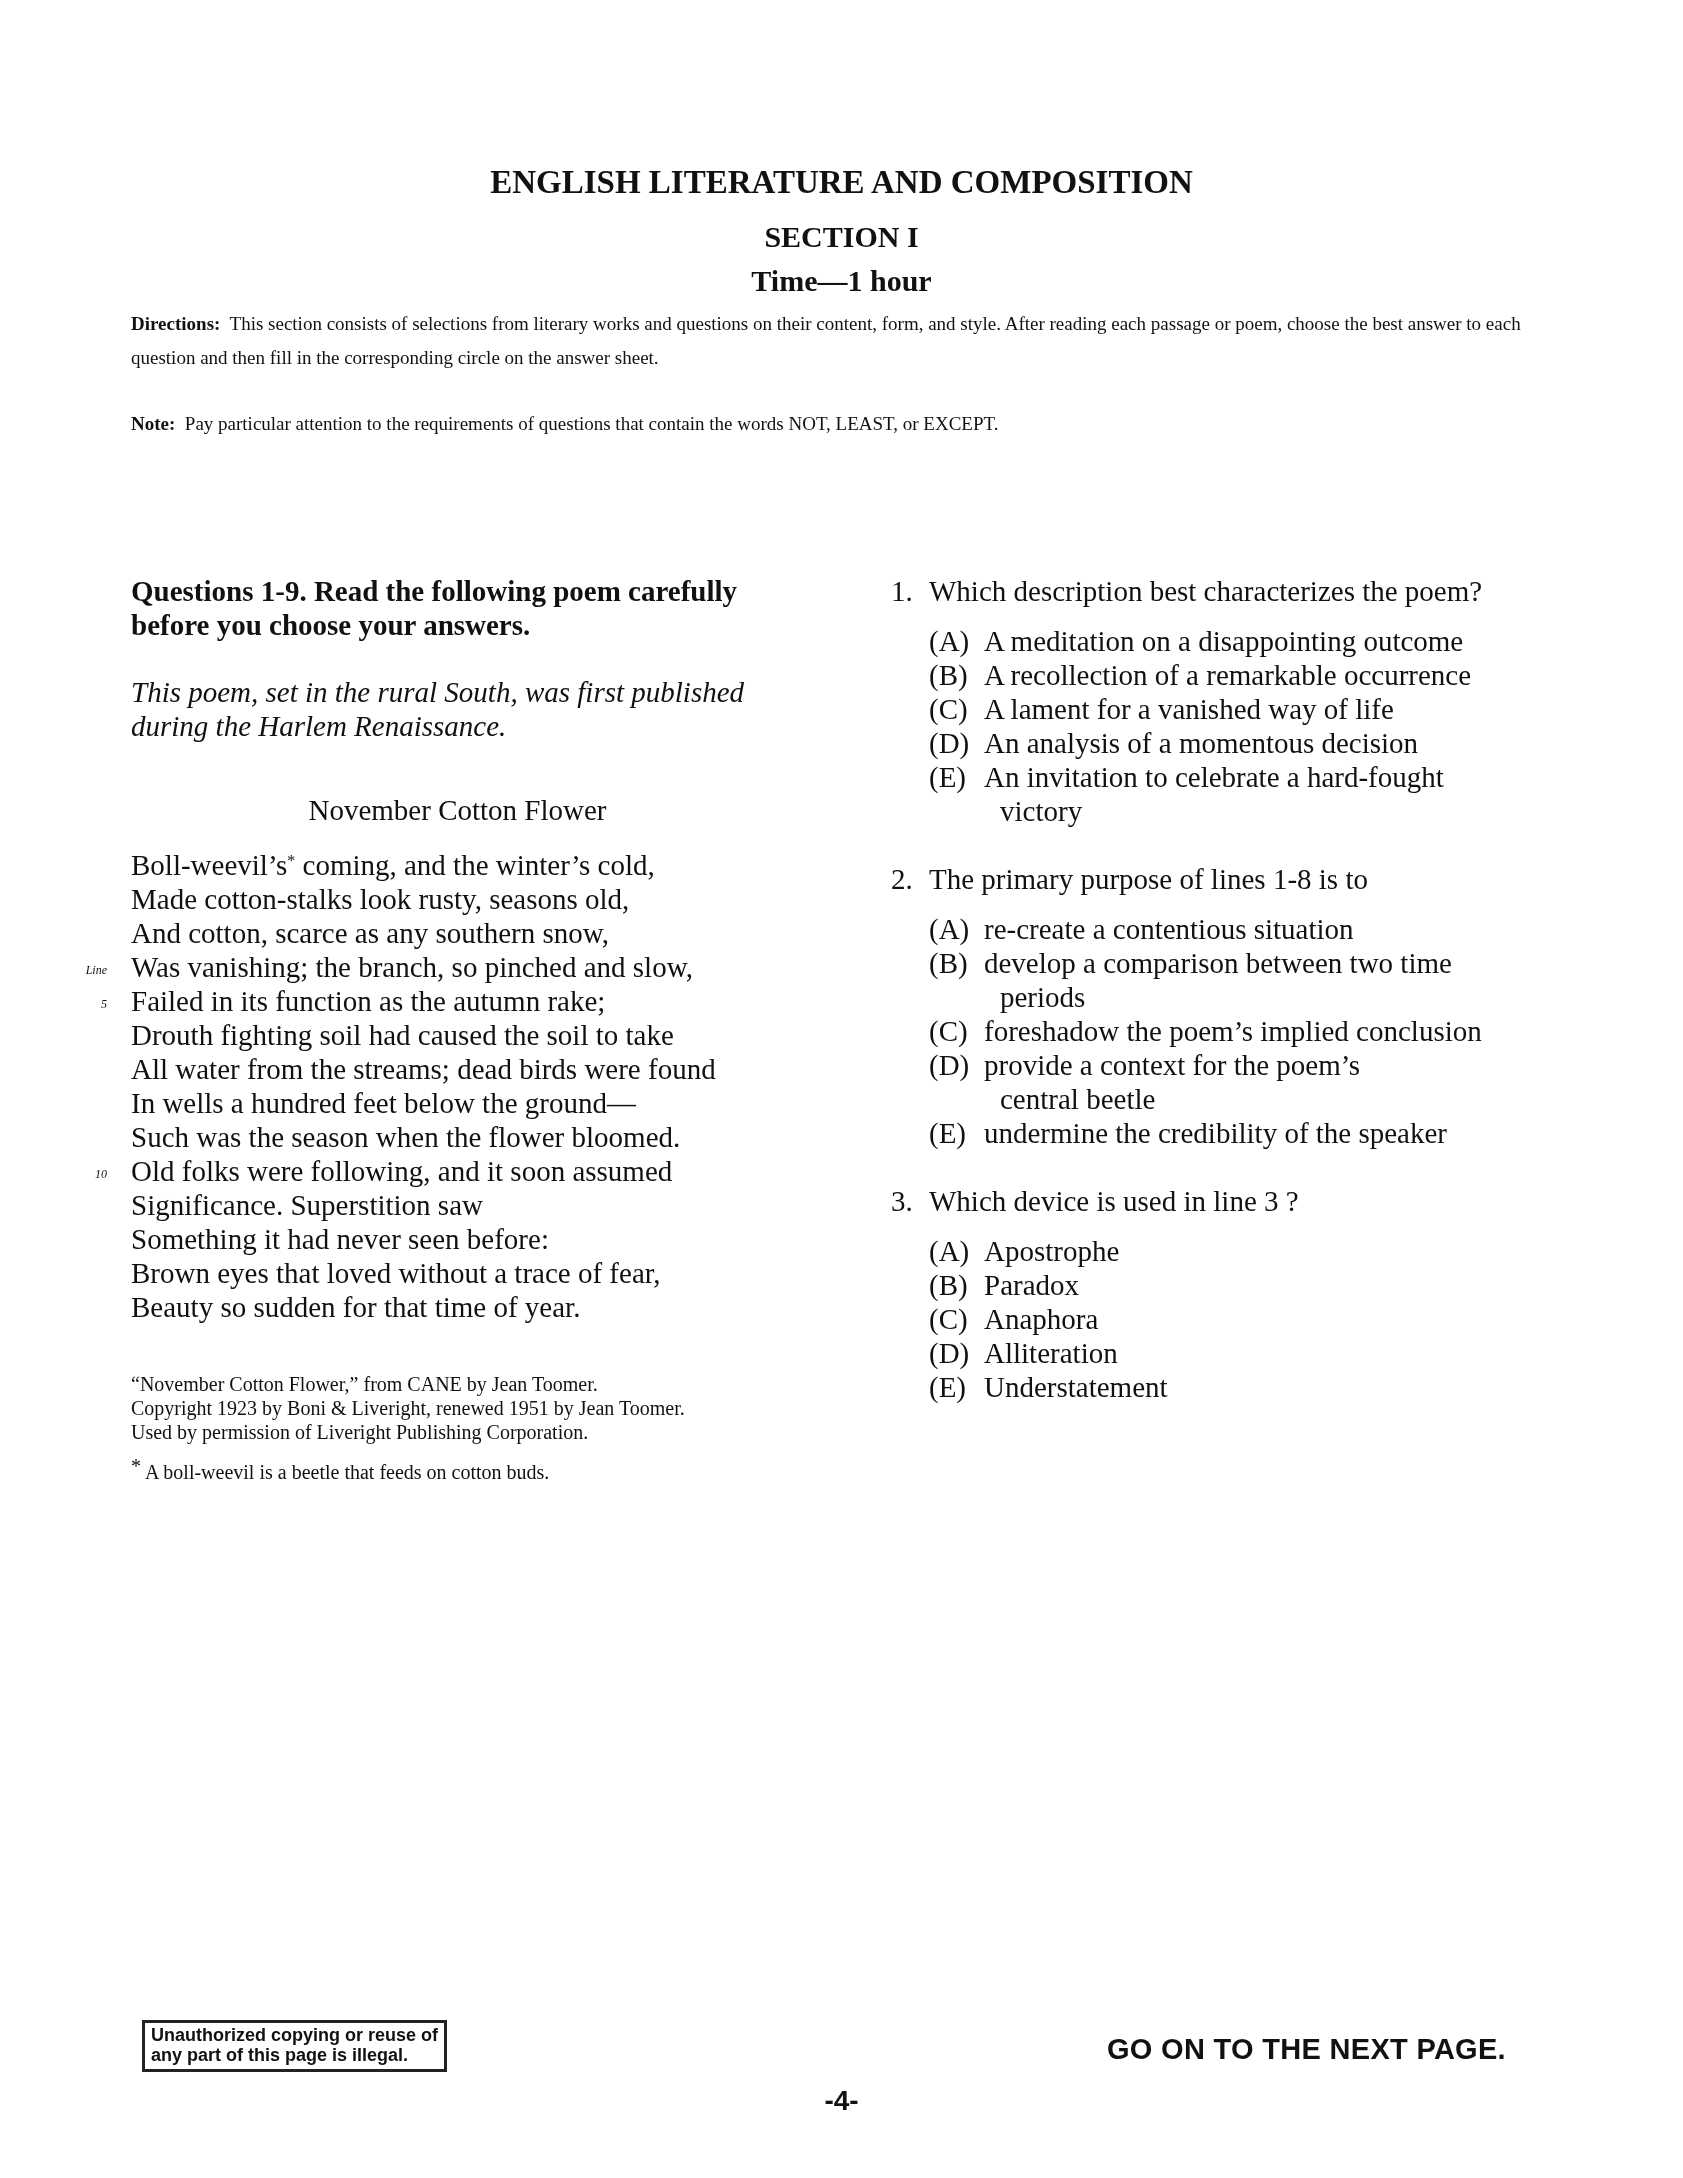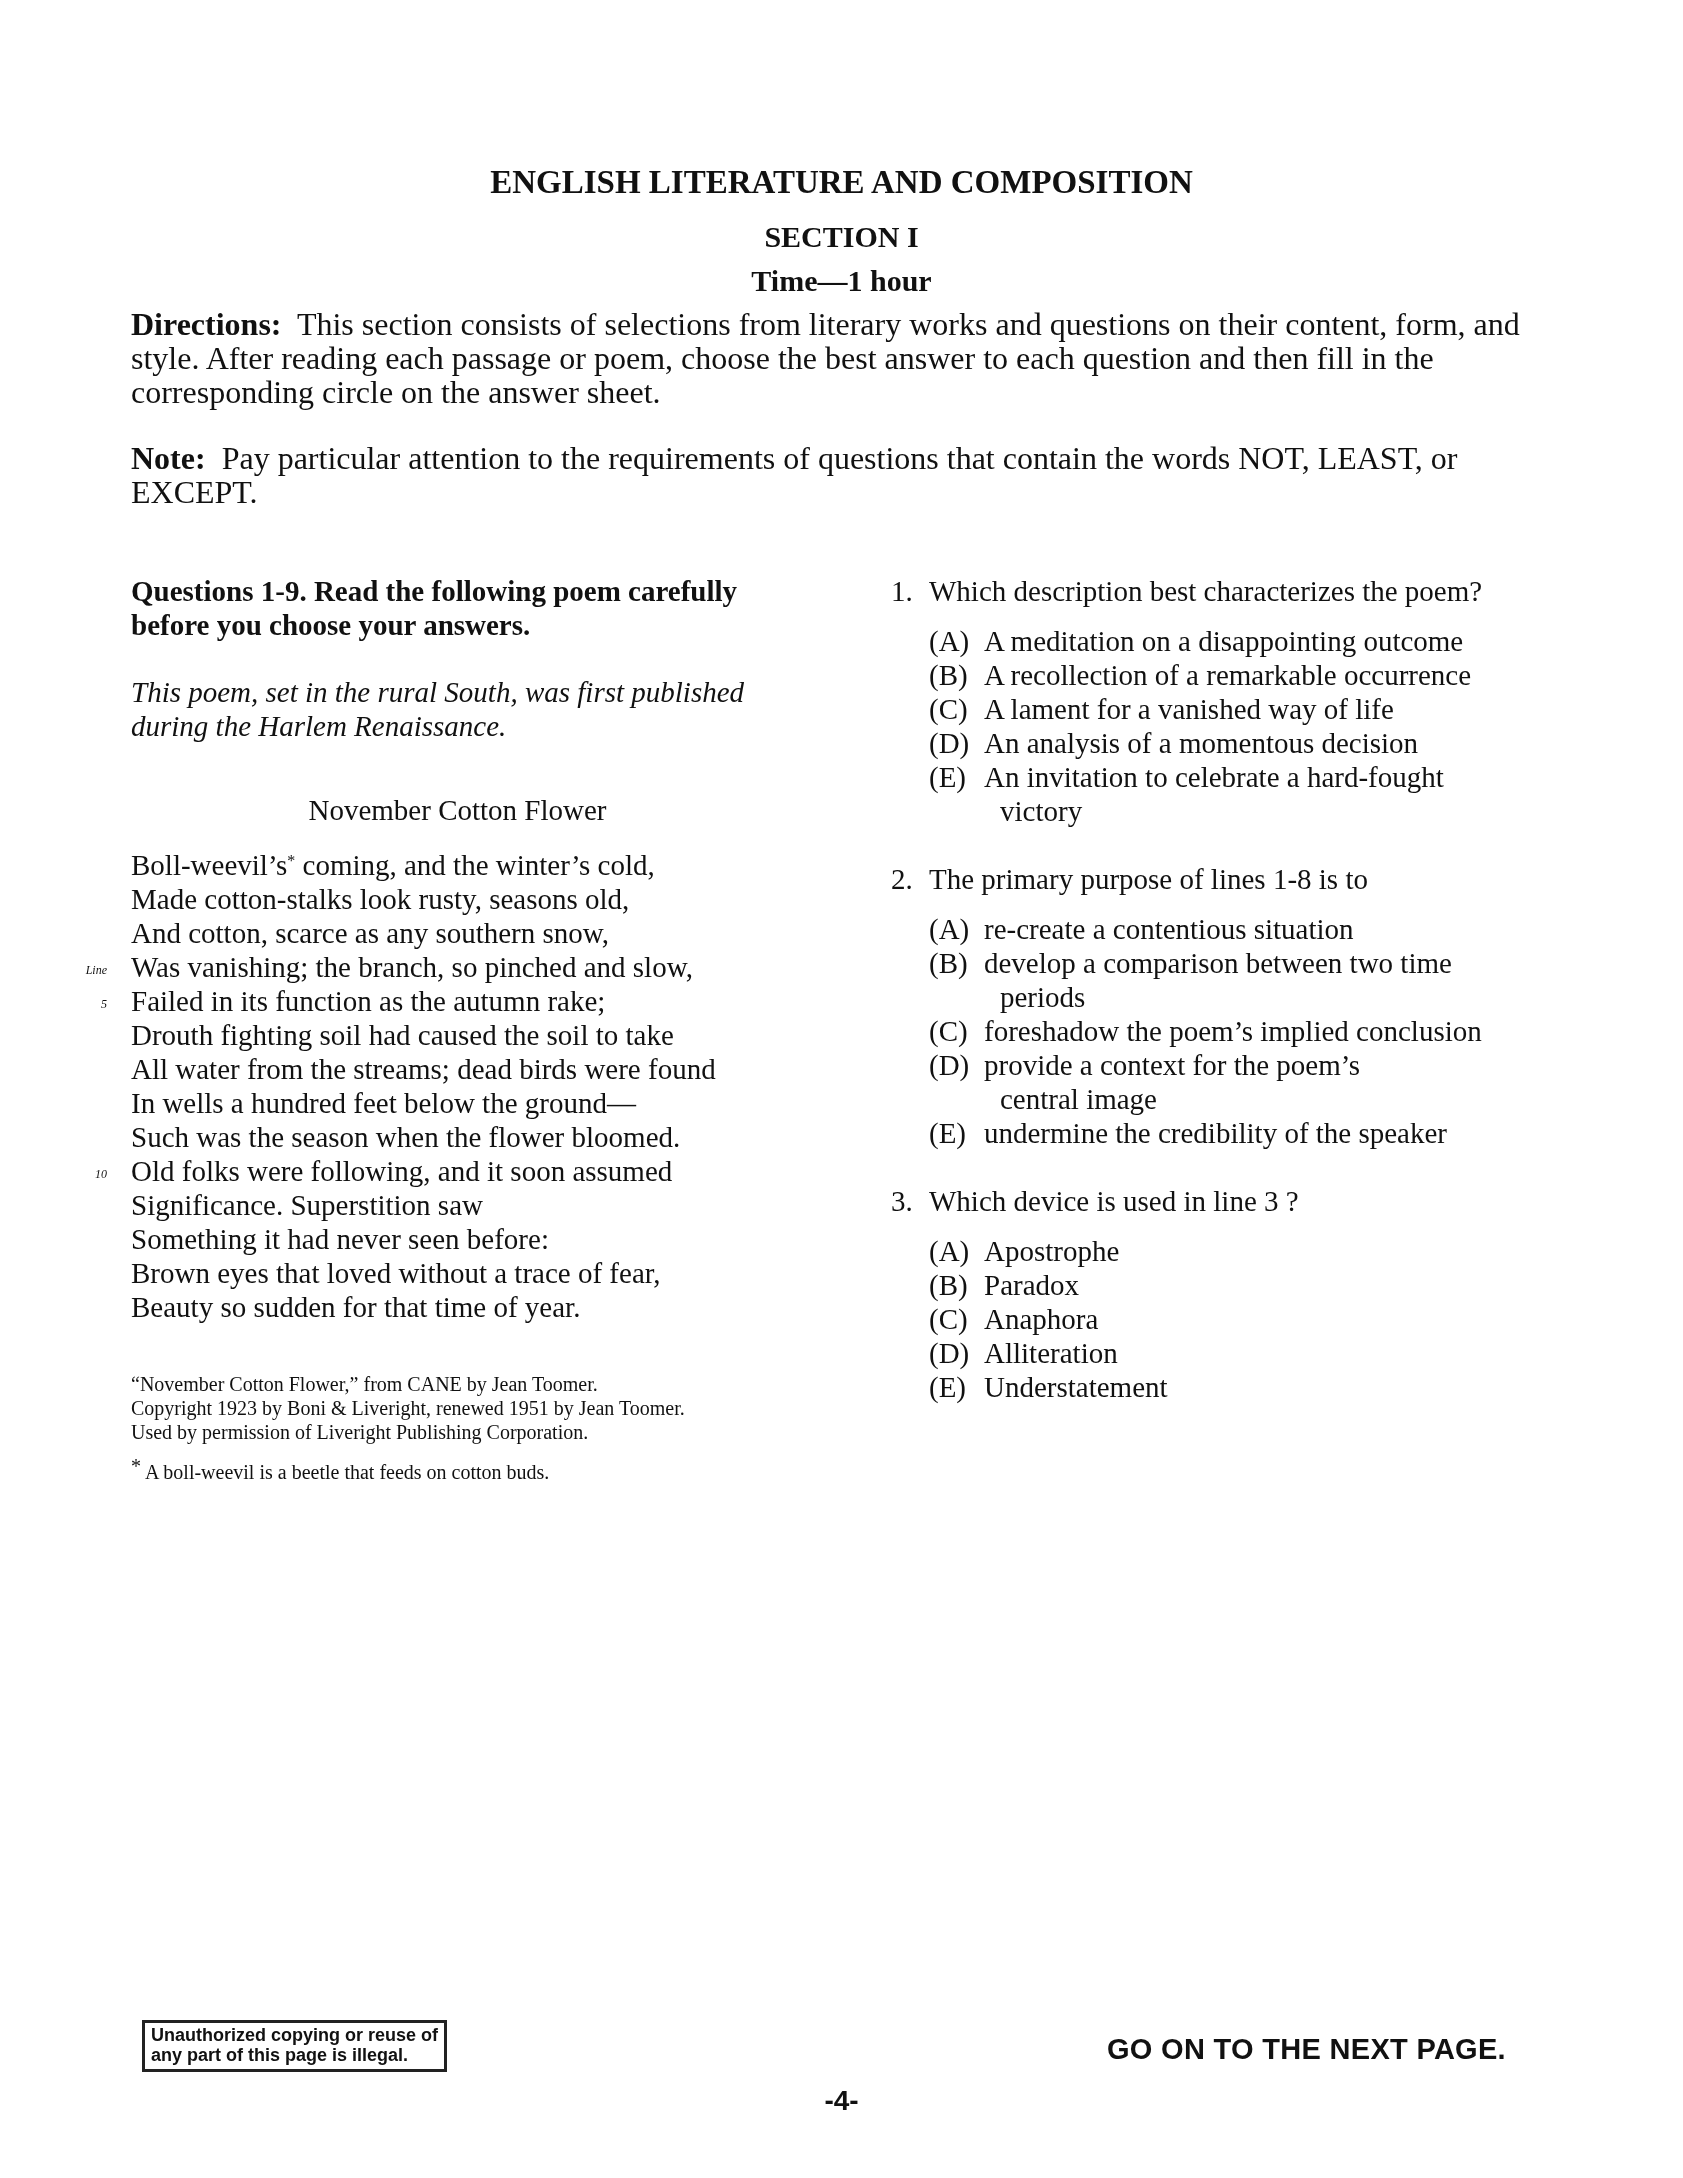--- a/index.html
+++ b/index.html
@@ -3,21 +3,21 @@
   <meta charset="utf-8">
   <style>
     html, body { margin: 0; padding: 0; background: #ffffff; }
     body {
       width: 1683px; height: 2178px; position: relative; overflow: hidden;
       font-family: "Liberation Serif", "DejaVu Serif", serif; color: #111;
     }
     .header { position: absolute; left: 0; top: 149px; width: 1683px; text-align: center; }
     .header .title { font-weight: bold; font-size: 33px; line-height: 42px; margin: 12px; }
     .header .sub { font-weight: bold; font-size: 30px; line-height: 44px; margin: 0; }
-    .directions { position: absolute; left: 131px; top: 307px; width: 1426px; font-size: 32px; line-height: 34px; }
+    .directions { position: absolute; left: 131px; top: 307px; width: 1426px; font-size: 19px; line-height: 34px; }
     .directions p { margin: 0; }
     .directions .note { margin-top: 32px; }
     .directions b { font-weight: bold; }
 
     .left-col { position: absolute; left: 131px; top: 574px; width: 673px; }
     .qhead { font-weight: bold; font-size: 29px; line-height: 34px; margin: 0; }
     .intro { font-style: italic; font-size: 29px; line-height: 34px; margin: 33px 0 0 0; }
     .poem-title { font-size: 29px; line-height: 34px; text-align: center; margin: 50px 0 0 0; padding-right: 20px; }
     .poem { margin-top: 21px; font-size: 29px; line-height: 34px; }
     .poem-line { position: relative; white-space: nowrap; }
@@ -143,21 +143,21 @@
         <div class="option">
           <span class="optletter">(B)</span>
           <span class="opttext"><span>develop a comparison between two time</span><span class="cont">periods</span></span>
         </div>
         <div class="option">
           <span class="optletter">(C)</span>
           <span class="opttext"><span>foreshadow the poem’s implied conclusion</span></span>
         </div>
         <div class="option">
           <span class="optletter">(D)</span>
-          <span class="opttext"><span>provide a context for the poem’s</span><span class="cont">central image</span></span>
+          <span class="opttext"><span>provide a context for the poem’s</span><span class="cont">central beetle</span></span>
         </div>
         <div class="option">
           <span class="optletter">(E)</span>
           <span class="opttext"><span>undermine the credibility of the speaker</span></span>
         </div>
       </div>
     </div>
     <div class="question">
       <div class="qstem">
         <span class="qnum">3.</span>

